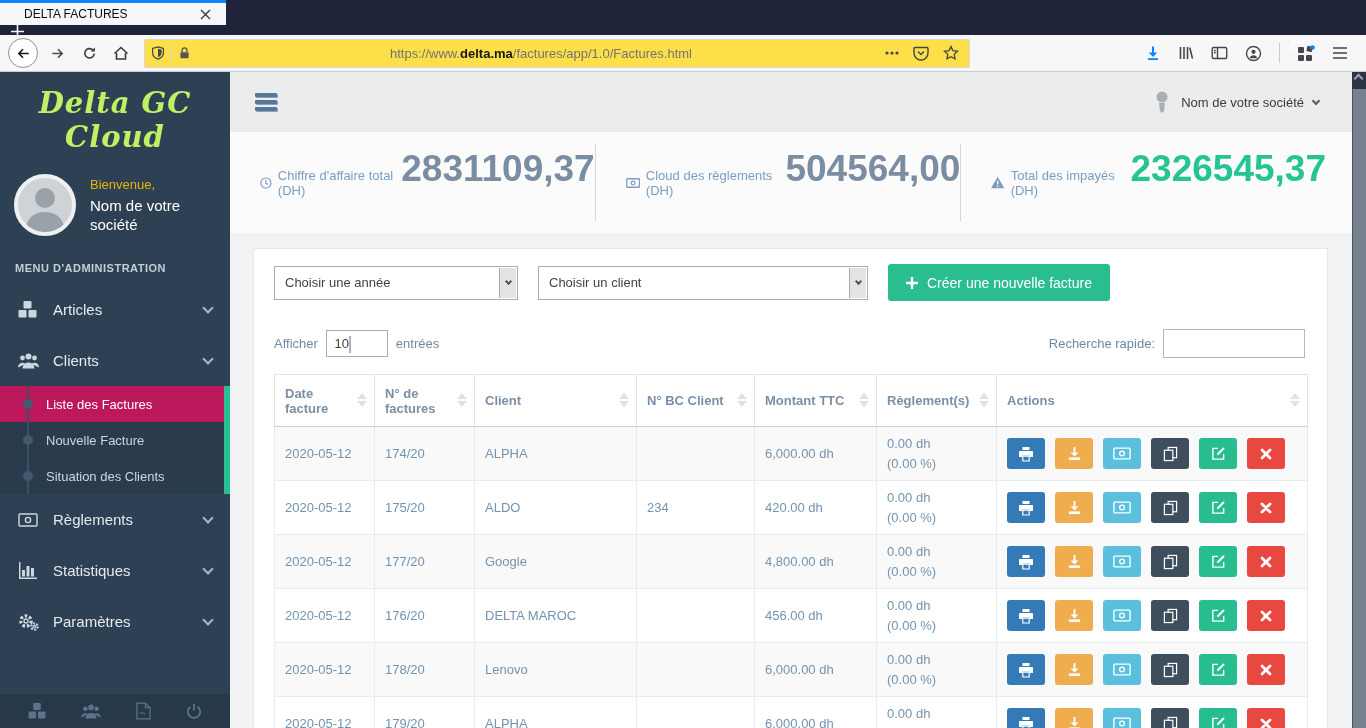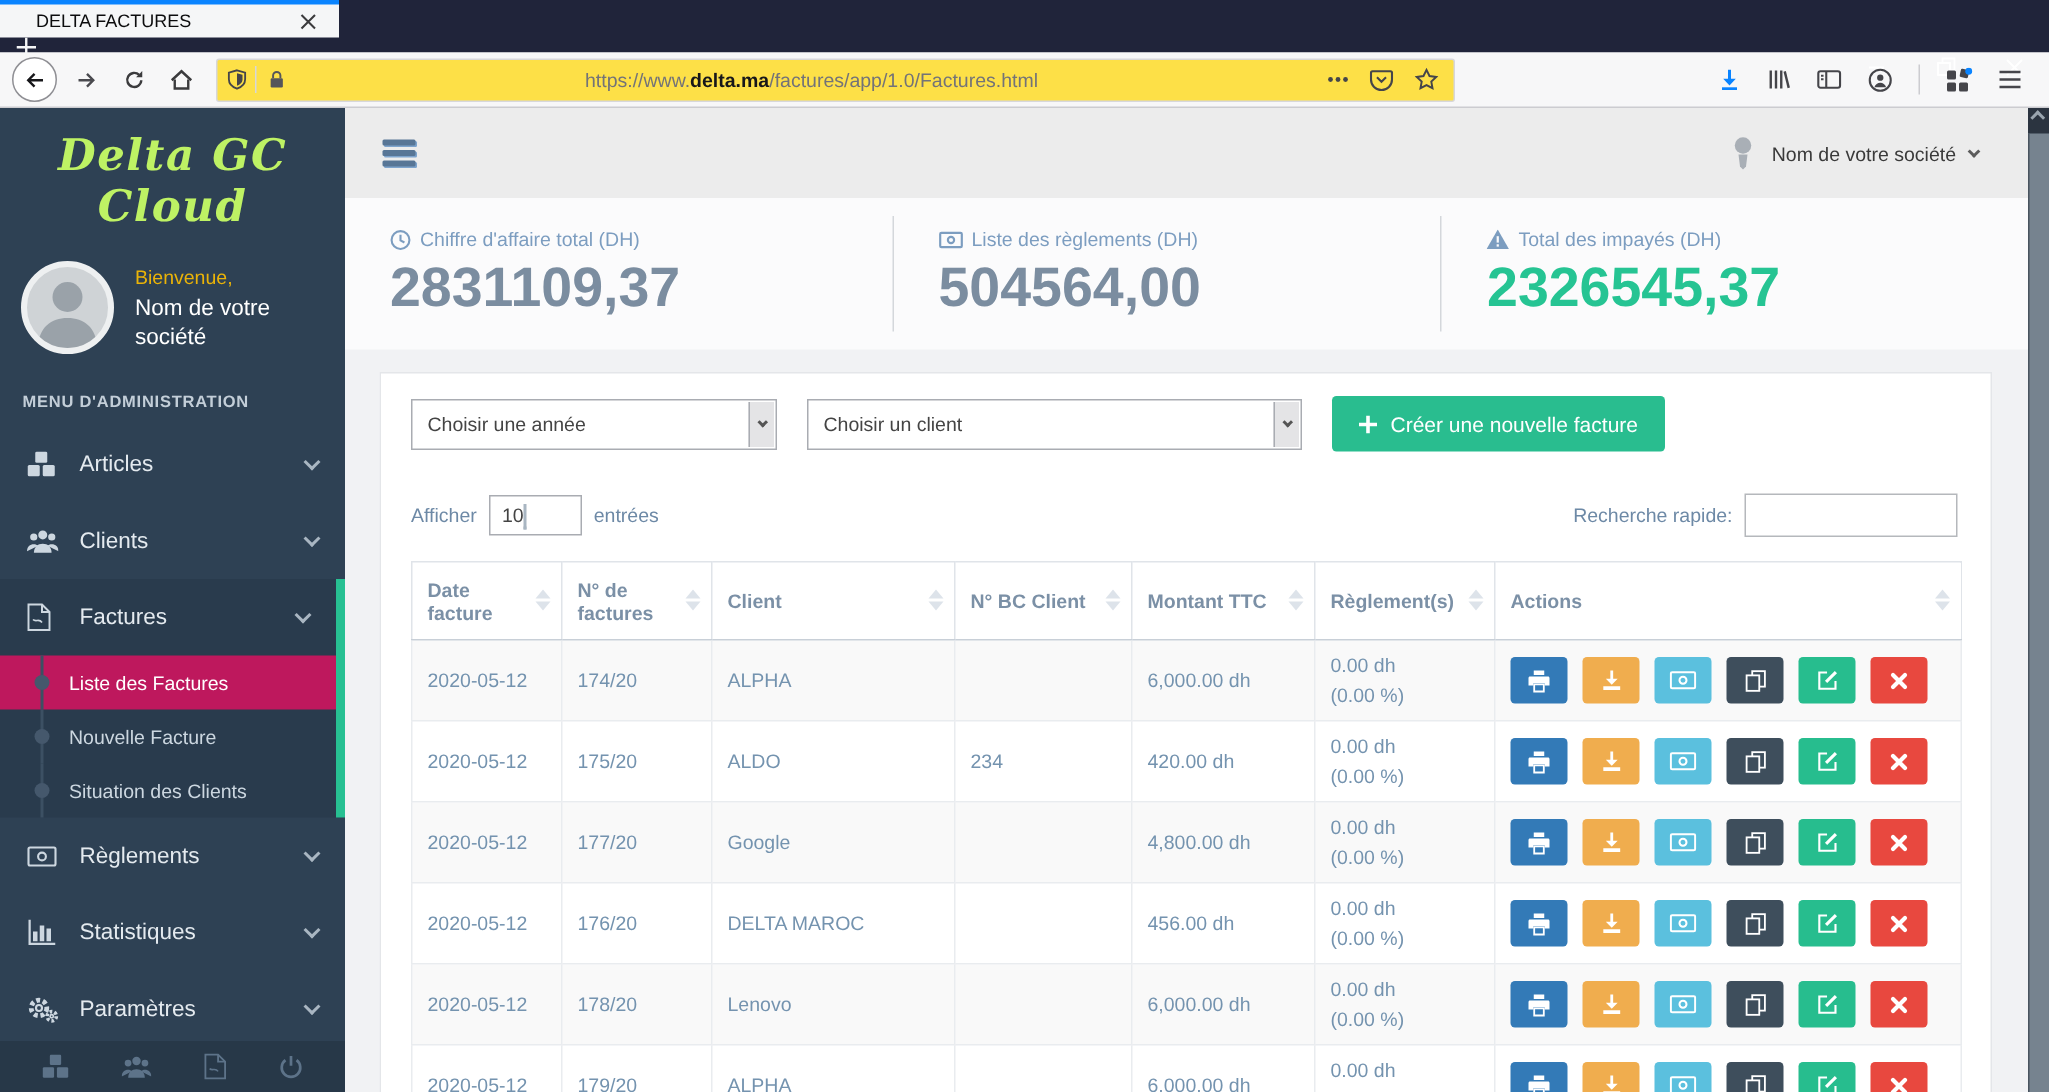--- a/index.html
+++ b/index.html
@@ -52,21 +52,21 @@
 
   
   .main { flex:1; background:#f1f2f4; position:relative; overflow:hidden; }
   .app-header { height:60px; background:#ececec; display:flex; align-items:center; padding:0 25px; }
   .hamburger span { display:block; width:22px; height:4px; background:#587696; border-radius:1px; margin:3px 0; box-shadow:1px 1px 0 #7ea4cd; }
   .account { margin-left:auto; display:flex; align-items:center; gap:9px; padding-right:22px; cursor:pointer; }
   .account-label { font-size:13px; color:#3a3a3a; }
   .account .chev { width:6px; height:6px; border-color:#5c5c5c; margin-top:-2px; }
 
   .stats { height:101px; background:#fbfbfc; display:flex; padding:12px 40px 12px 0; }
-  .stat { flex:1; padding-left:30px; display:flex; flex-direction:column; justify-content:center; }
+  .stat { flex:1; padding-left:30px; display:flex; flex-direction:row; justify-content:center; }
   .stat + .stat { border-left:1px solid #d4d7db; }
   .stat-label { font-size:13px; color:#7c9dc0; display:flex; align-items:center; gap:6px; }
   .stat-value { font-size:37px; font-weight:bold; color:#7b8da0; margin-top:4px; letter-spacing:0px; }
   .stat-value.green { color:#26c493; }
 
   .card { margin:15px 0 0 23px; width:1075px; background:#fff; border:1px solid #e4e6e9; min-height:600px; padding:15px 22px 0 20px; }
 
   .filter-row { display:flex; align-items:center; gap:20px; }
   .fselect { position:relative; height:34px; border:1px solid #a9acb2; background:#fff; font-size:13px; color:#444; display:flex; align-items:center; padding:0 28px 0 10px; cursor:pointer; }
   .fselect .arrowbox { position:absolute; top:1px; right:1px; bottom:1px; width:17px; background:#e4e4e6; border-left:1px solid #a9acb2; display:flex; align-items:center; justify-content:center; }
@@ -261,31 +261,20 @@
             <path d="M0 14.5c0-3 2-4.7 4.5-4.7 1.2 0 2.2.4 3 1.1z"></path>
             <path d="M21 14.5c0-3-2-4.7-4.5-4.7-1.2 0-2.2.4-3 1.1z"></path>
             <path d="M4.6 15.5c0-3.8 2.6-6 5.9-6s5.9 2.2 5.9 6z"></path>
           </svg>
       </span>
       <span class="mtext">Clients</span>
       <span class="chev"></span>
     </div>
 
     <div class="factures-group">
-      <div class="mitem">
-        <span class="micon">
-          <svg width="16" height="19" viewBox="0 0 16 19" fill="none" stroke="#cdd7e0" stroke-width="1.3">
-              <path d="M1 1h9l5 5v12H1z"></path>
-              <path d="M10 1v5h5"></path>
-              <path d="M4 11c2 2 4-1 6 2" stroke-width="1.1"></path>
-            </svg>
-        </span>
-        <span class="mtext">Factures</span>
-        <span class="chev"></span>
-      </div>
       <div class="submenu-item active">
         <span class="submenu-line"></span>
         <span class="submenu-dot"></span>
         <span>Liste des Factures</span>
       </div>
       <div class="submenu-item">
         <span class="submenu-line"></span>
         <span class="submenu-dot"></span>
         <span>Nouvelle Facture</span>
       </div>
@@ -387,21 +376,21 @@
           <span>Chiffre d'affaire total (DH)</span>
         </div>
         <div class="stat-value">2831109,37</div>
       </div>
       <div class="stat">
         <div class="stat-label">
           <svg width="16" height="12" viewBox="0 0 20 14" fill="none" stroke="#7c9dc0" stroke-width="1.8">
               <rect x="1" y="1" width="18" height="12" rx="1"></rect>
               <circle cx="10" cy="7" r="2.6"></circle>
             </svg>
-          <span>Liste des règlements (DH)</span>
+          <span>Cloud des règlements (DH)</span>
         </div>
         <div class="stat-value">504564,00</div>
       </div>
       <div class="stat">
         <div class="stat-label">
           <svg width="15" height="13" viewBox="0 0 16 14">
               <path d="M8 0l8 14H0z" fill="#7c9dc0"></path>
               <rect x="7.2" y="4.8" width="1.6" height="4.6" fill="#fbfbfc"></rect>
               <rect x="7.2" y="10.6" width="1.6" height="1.7" fill="#fbfbfc"></rect>
             </svg>

